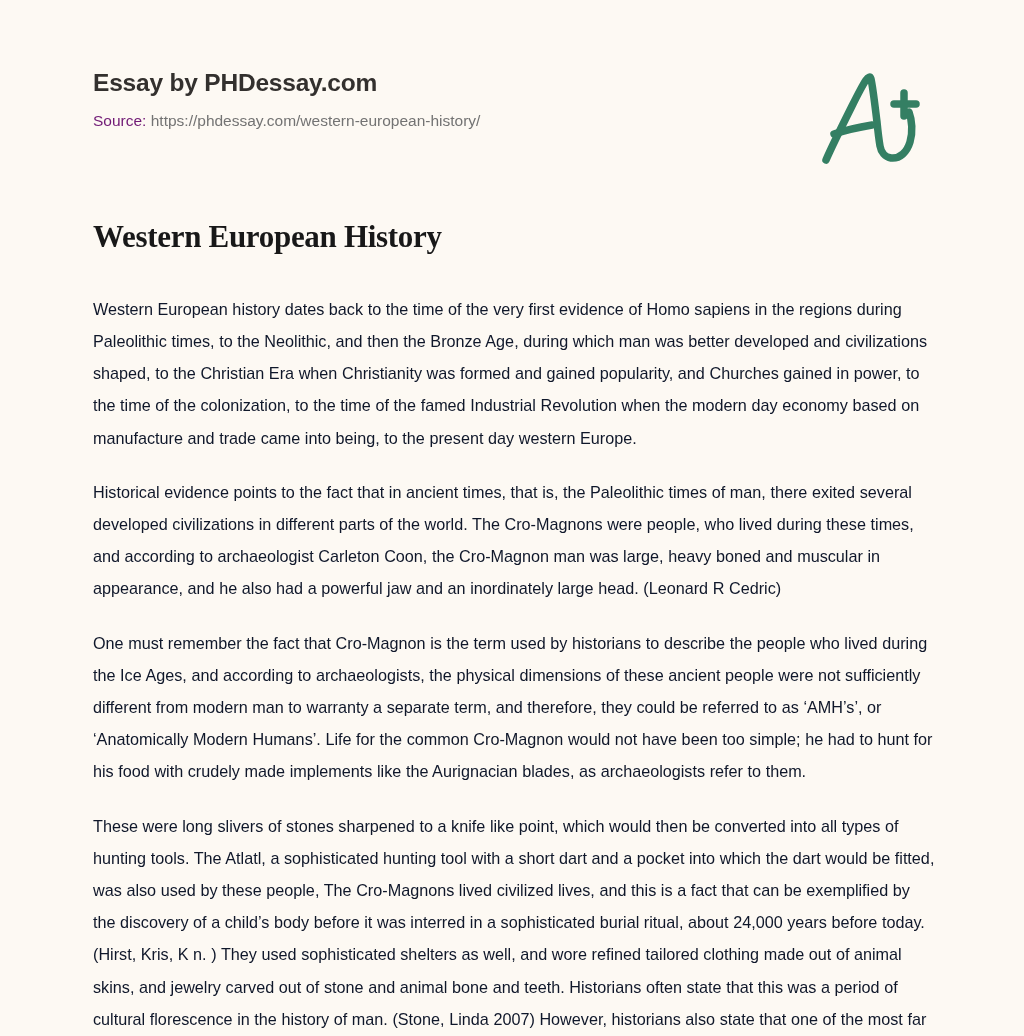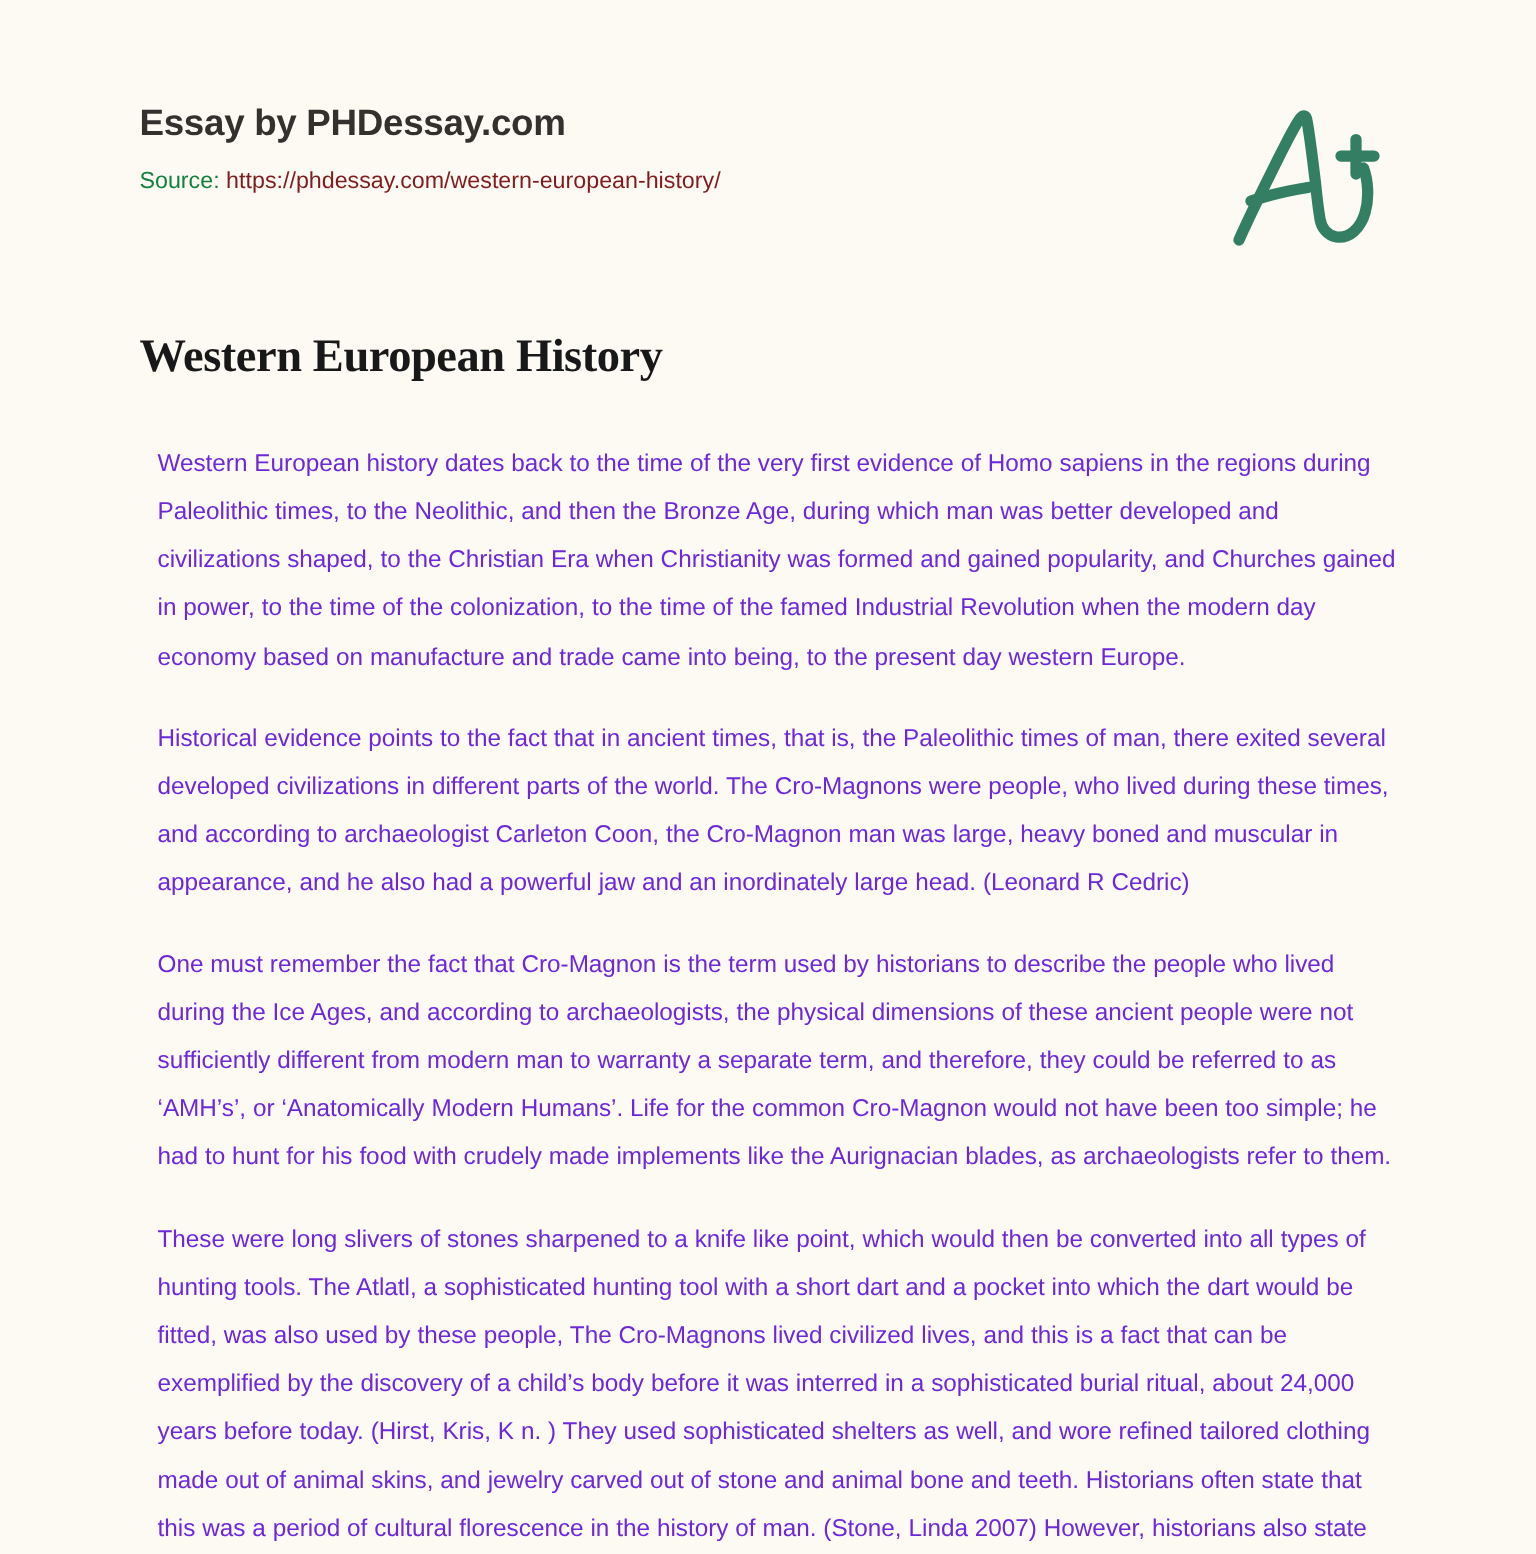--- a/index.html
+++ b/index.html
@@ -50,25 +50,25 @@
   }
 
   .source-line {
     margin-top: 14px;
     font-size: 15.5px;
     line-height: 1.3;
     white-space: nowrap;
   }
 
   .source-label {
-    color: #15803d;
+    color: #701a75;
   }
 
   .source-url {
-    color: #7f1d1d;
+    color: #737373;
     text-decoration: none;
   }
 
   
   .logo {
     position: absolute;
     left: 812px;
     top: 62px;
     width: 120px;
     height: 110px;
@@ -93,22 +93,22 @@
     color: #181818;
     letter-spacing: -0.3px;
     line-height: 1.25;
     margin: 0 0 36px 0;
     font-family: Liberation Serif, serif;
   }
 
   .body-text p {
     font-size: 16.2px;
     line-height: 32.2px;
-    color: #6d28d9;
-    margin: 0 0 22px 12px;
+    color: #0f172a;
+    margin: 0 0 22px 0;
     text-align: left;
     word-spacing: 0.1px;
   }
 
   .body-text p:last-child {
     margin-bottom: 0;
   }
 </style>
 </head>
 <body>

